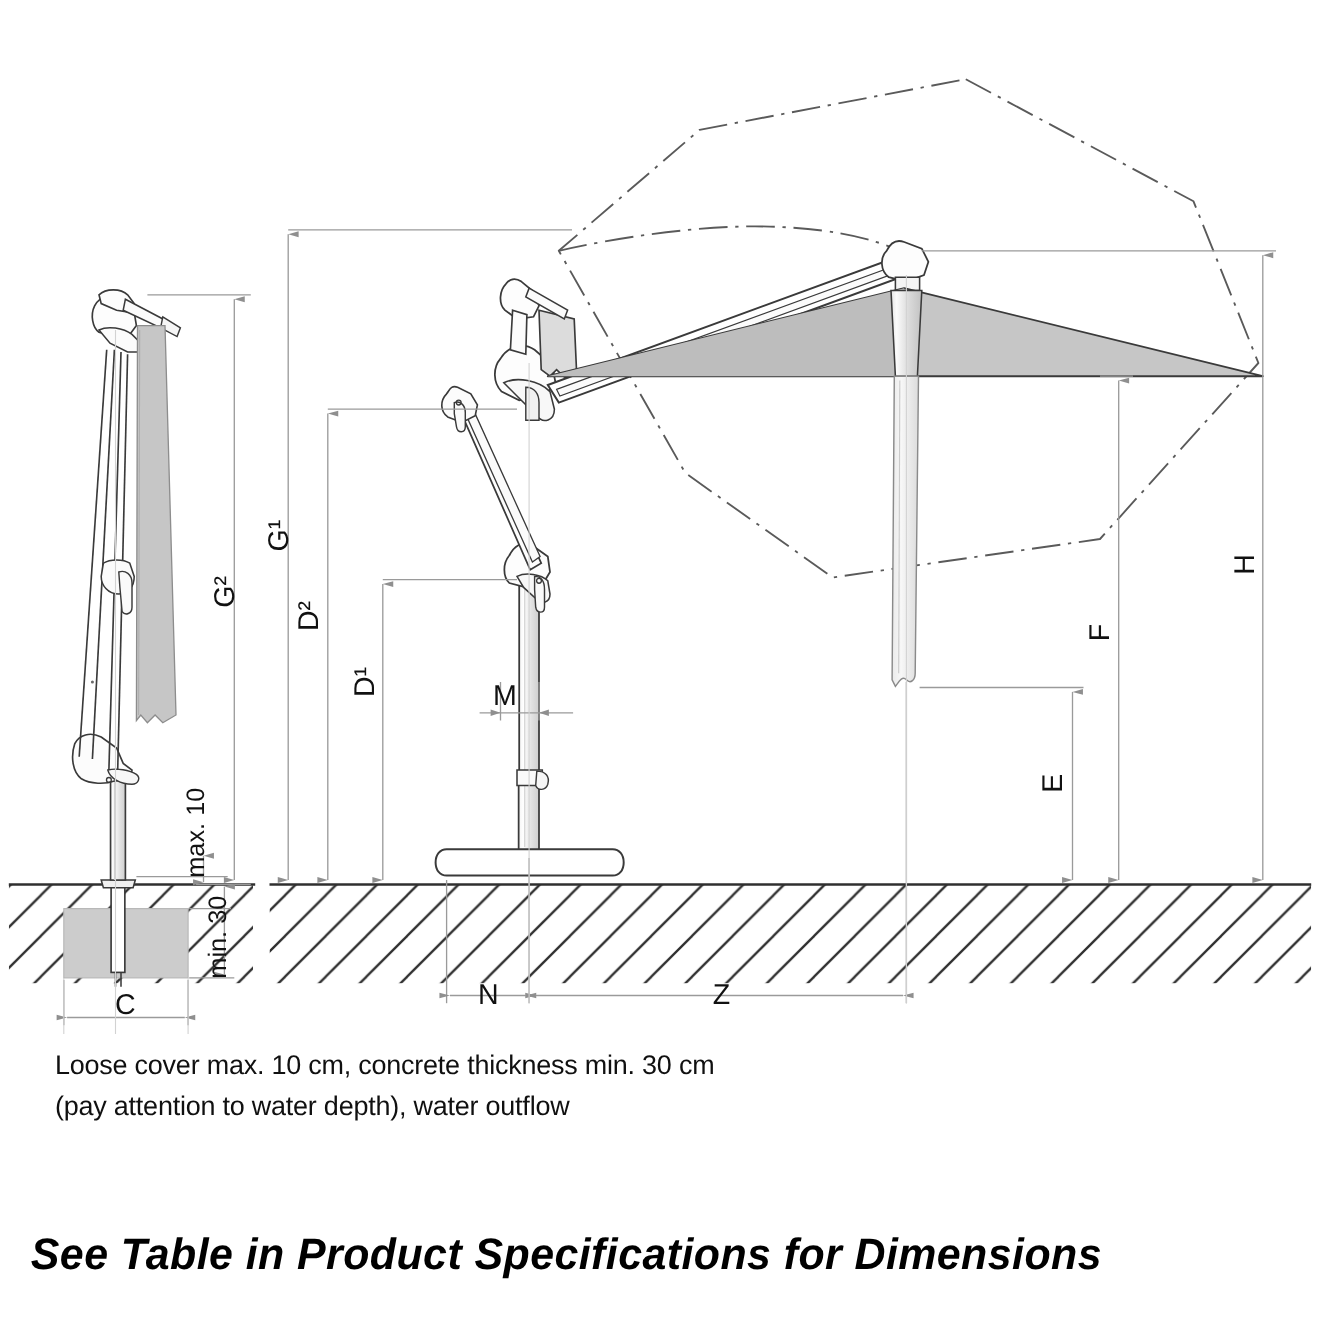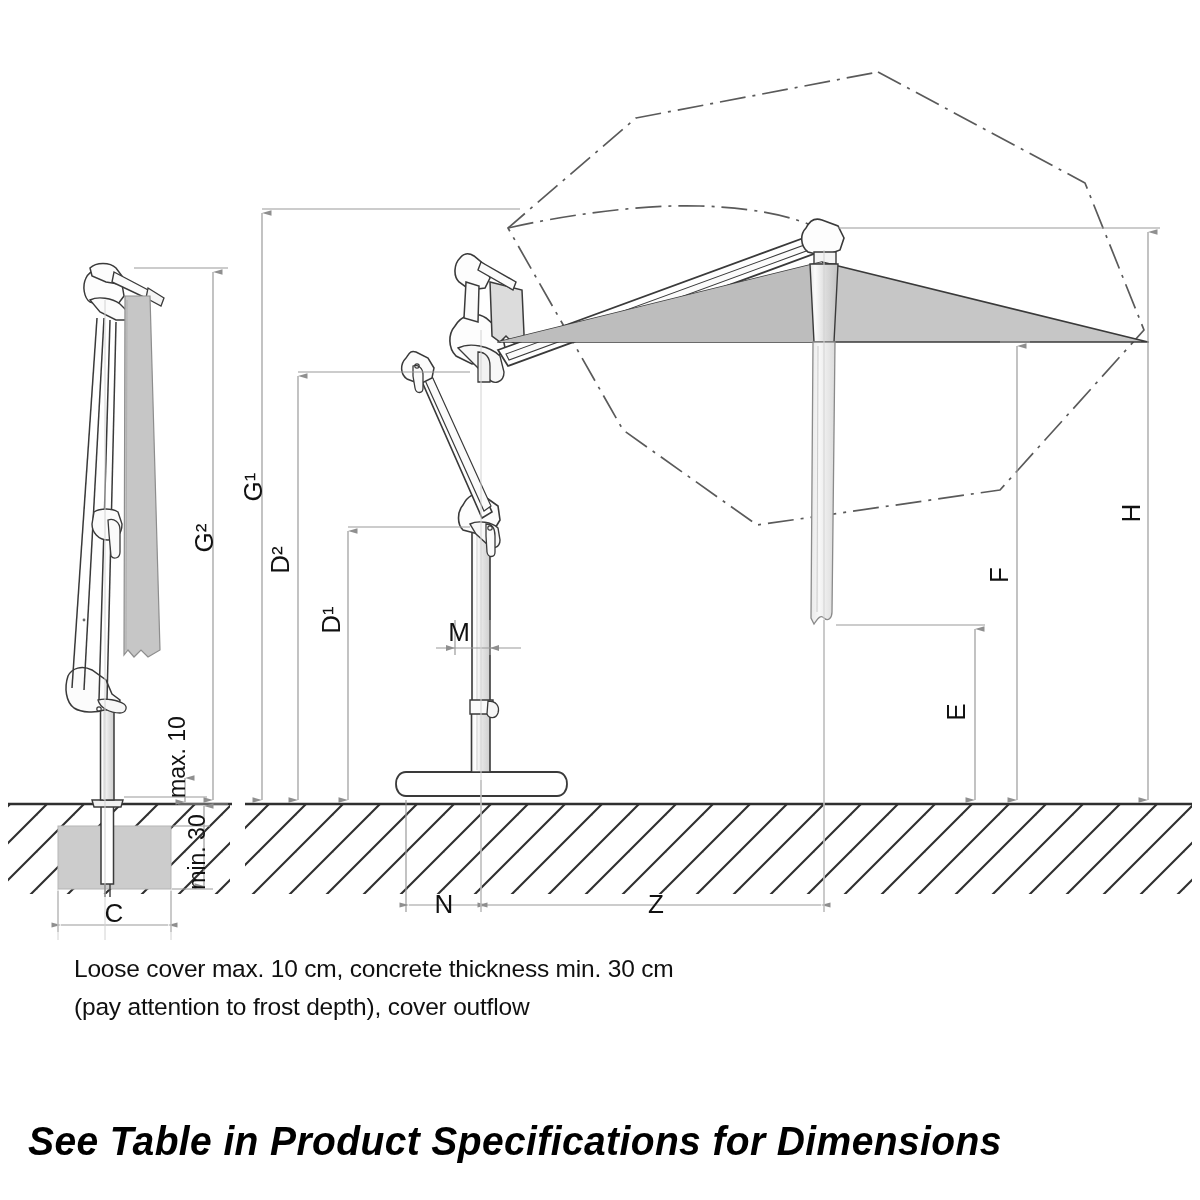--- a/index.html
+++ b/index.html
@@ -28,21 +28,20 @@
     top: 0;
     width: 1200px;
     height: 1200px;
     display: block;
   }
   .caption-block {
     position: absolute;
     left: 50px;
     top: 950px;
     width: 880px;
-    margin-left: 24px;
   }
   .caption-line {
     font-family: "Liberation Sans", sans-serif;
     font-size: 24.5px;
     line-height: 38px;
     color: #101010;
     letter-spacing: -0.2px;
     white-space: nowrap;
   }
   .footer-note {
@@ -324,18 +323,18 @@
 
       <text x="444" y="913" font-family="Liberation Sans, sans-serif" font-size="26" fill="#111111" text-anchor="middle">N</text>
 
       <text x="656" y="913" font-family="Liberation Sans, sans-serif" font-size="26" fill="#111111" text-anchor="middle">Z</text>
     </g>
 
   </svg>
 
   <div class="caption-block">
     <div class="caption-line">Loose cover max. 10 cm, concrete thickness min. 30 cm</div>
-    <div class="caption-line">(pay attention to frost depth), cover outflow</div>
+    <div class="caption-line">(pay attention to water depth), water outflow</div>
   </div>
 
   <div class="footer-note">See Table in Product Specifications for Dimensions</div>
 
 </div>
 
 </body></html>

